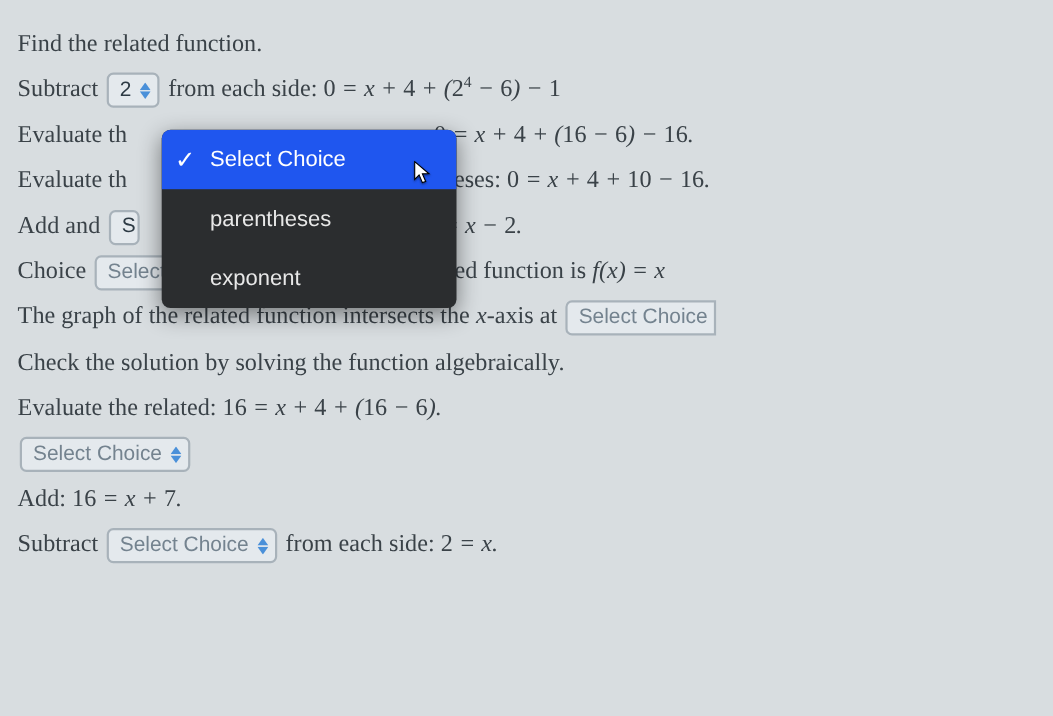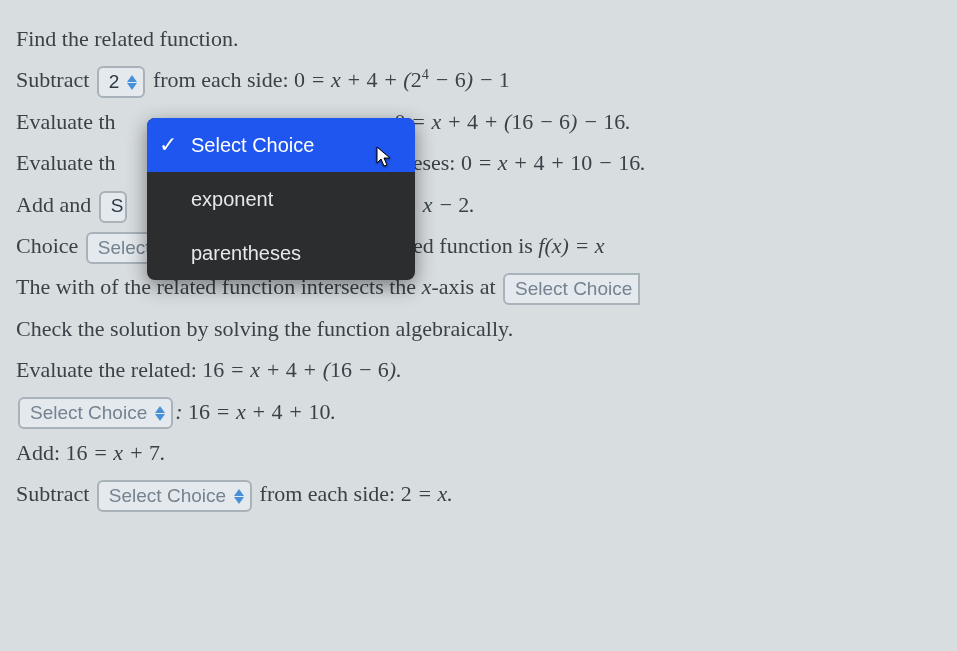--- a/index.html
+++ b/index.html
@@ -137,21 +137,21 @@
           <path d="M5 7 L10 0 L0 0 Z" fill="#4a90d9"></path>
         </svg>
     </span>
   </span>
   <span>with</span>
   <span class="math"> f(x)</span><span>. The related function is</span>
   <span class="math"> f(x) = x </span>
 </div>
 
 <div class="line">
-  <span>The with of the related function intersects the </span><span class="math">x</span><span>-axis at </span>
+  <span>The graph of the related function intersects the </span><span class="math">x</span><span>-axis at </span>
   <span class="select-box" style="border-top-right-radius:0;border-bottom-right-radius:0;">
     <span>Select Choice</span>
   </span>
 </div>
 
 <div class="line">Check the solution by solving the function algebraically.</div>
 
 <div class="line">
   <span>Evaluate the related:</span>
   <span class="math"> <span class="num">16</span> = <span>x</span> + <span class="num">4</span> + (<span class="num">16</span> − <span class="num">6</span>).</span>
@@ -161,21 +161,21 @@
   <span class="select-box">
     <span>Select Choice</span>
     <span class="select-arrows">
       <svg width="10" height="7" viewBox="0 0 10 7">
           <path d="M5 0 L10 7 L0 7 Z" fill="#4a90d9"></path>
         </svg>
       <svg width="10" height="7" viewBox="0 0 10 7">
           <path d="M5 7 L10 0 L0 0 Z" fill="#4a90d9"></path>
         </svg>
     </span>
-  </span><span class="math">: <span class="num">16</span> = <span>x</span> + <span class="num">4</span> + <span class="num">10</span>.</span>
+  </span>
 </div>
 
 <div class="line">
   <span>Add:</span>
   <span class="math"> <span class="num">16</span> = <span>x</span> + <span class="num">7</span>.</span>
 </div>
 
 <div class="line">
   <span>Subtract</span>
   <span class="select-box">
@@ -190,26 +190,26 @@
     </span>
   </span>
   <span>from each side:</span>
   <span class="math"> <span class="num">2</span> = <span>x</span>.</span>
 </div>
 
 <div class="dropdown">
   <div class="dropdown-item selected">
     <span class="check">✓</span>
     <span>Select Choice</span>
+  </div>
+  <div class="dropdown-item">
+    <span>parentheses</span>
   </div>
   <div class="dropdown-item">
     <span>exponent</span>
   </div>
-  <div class="dropdown-item">
-    <span>parentheses</span>
-  </div>
 </div>
 
 <div class="cursor" style="left:376px;top:142px;">
   <svg width="18" height="22" viewBox="0 0 18 22">
     <path d="M1 1 L1 17 L5 13 L8 20 L11 19 L8 12 L14 12 Z" fill="#fff" stroke="#000" stroke-width="1"></path>
   </svg>
 </div>
 
 </body></html>

